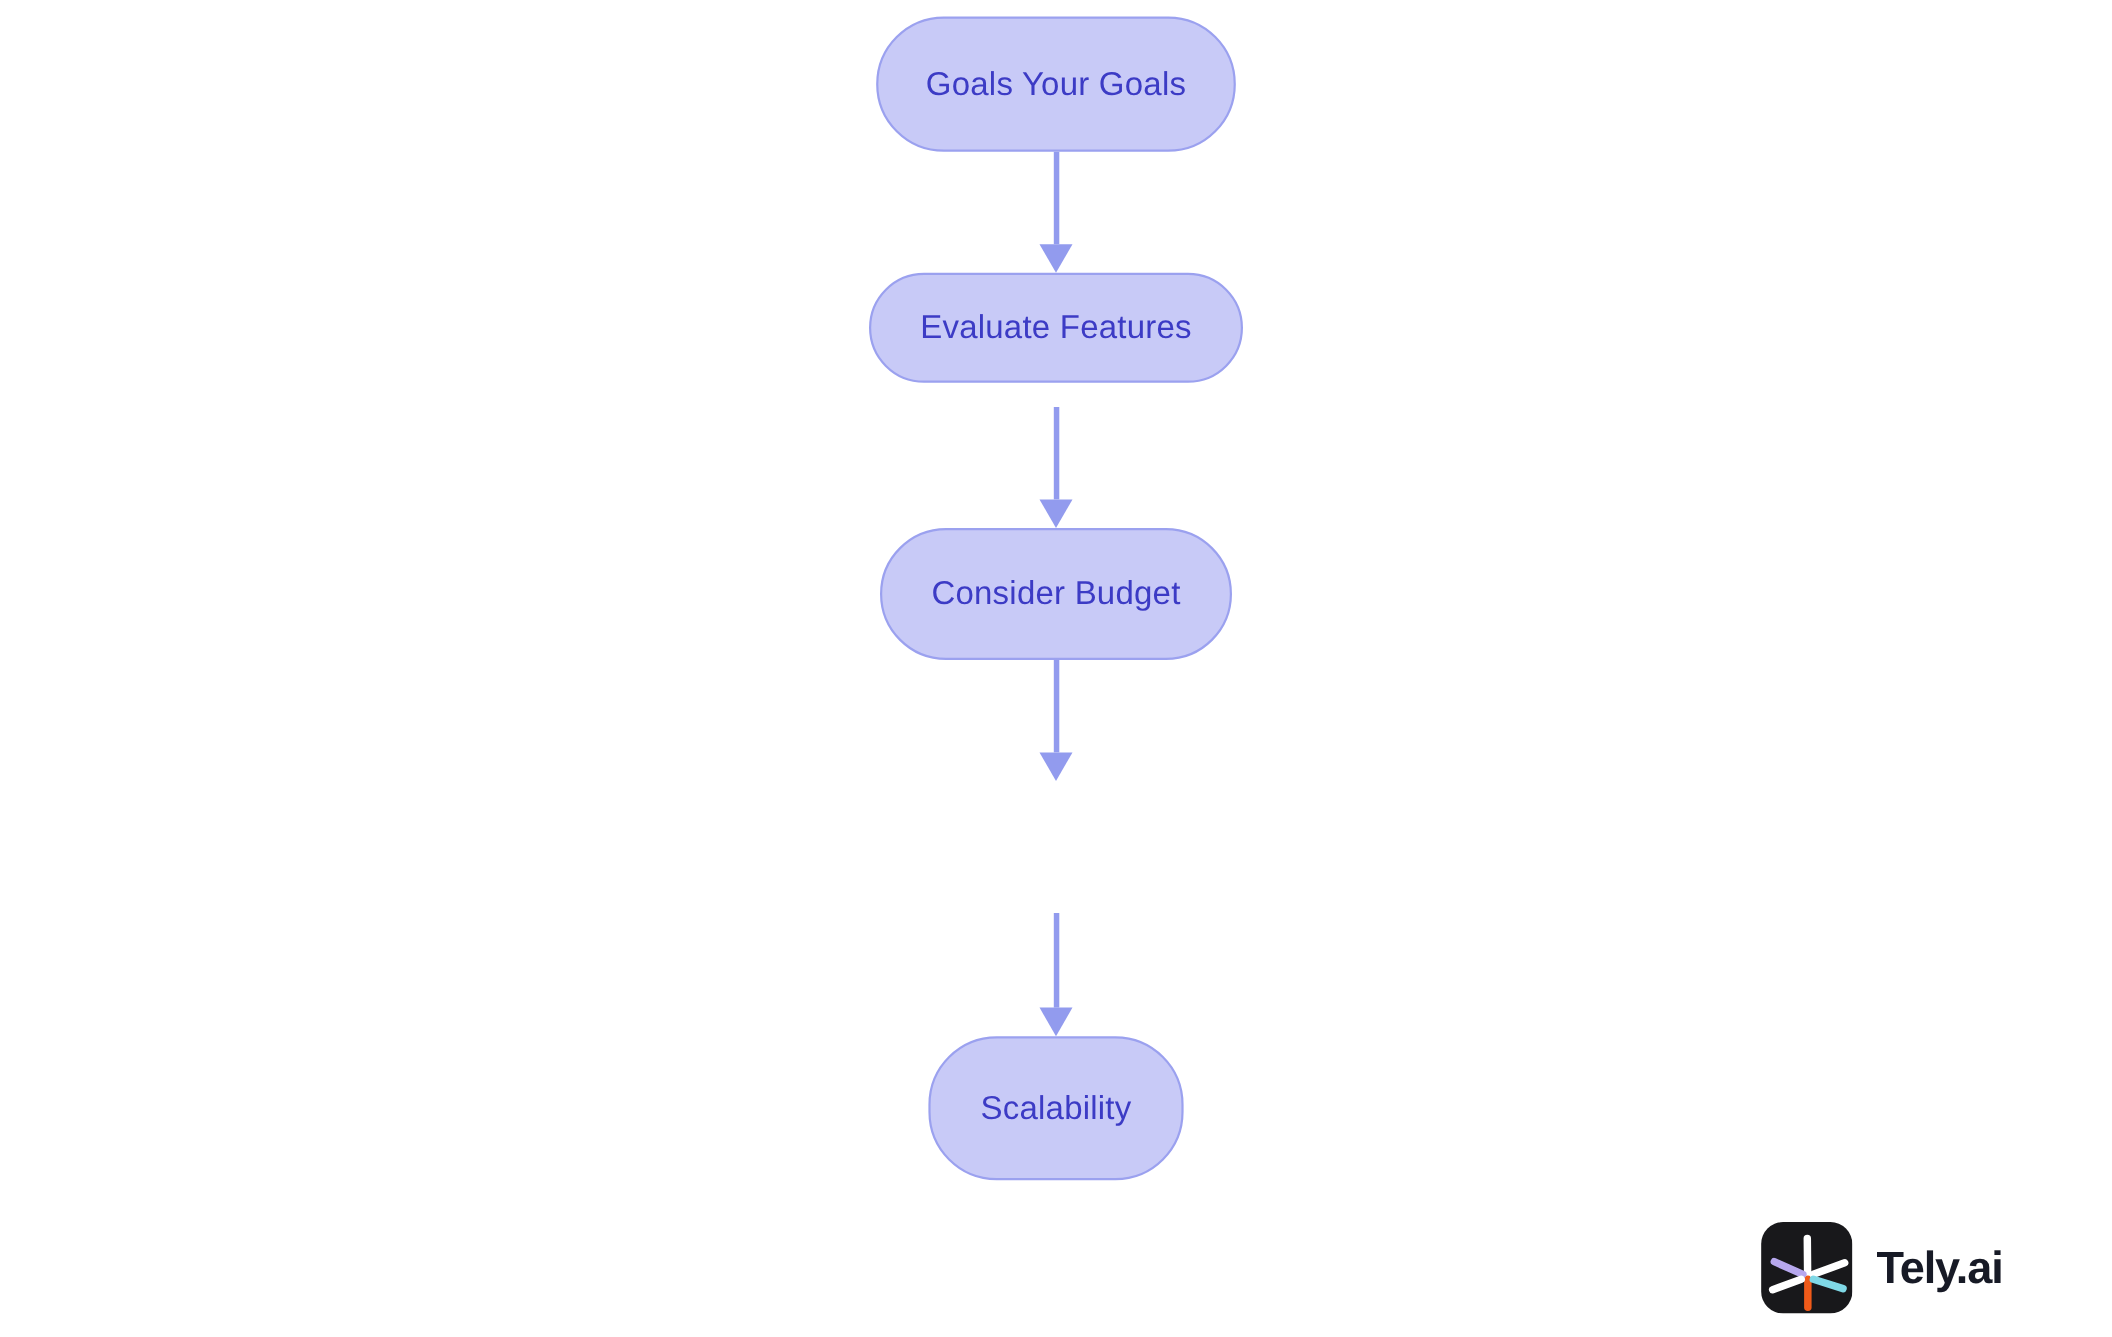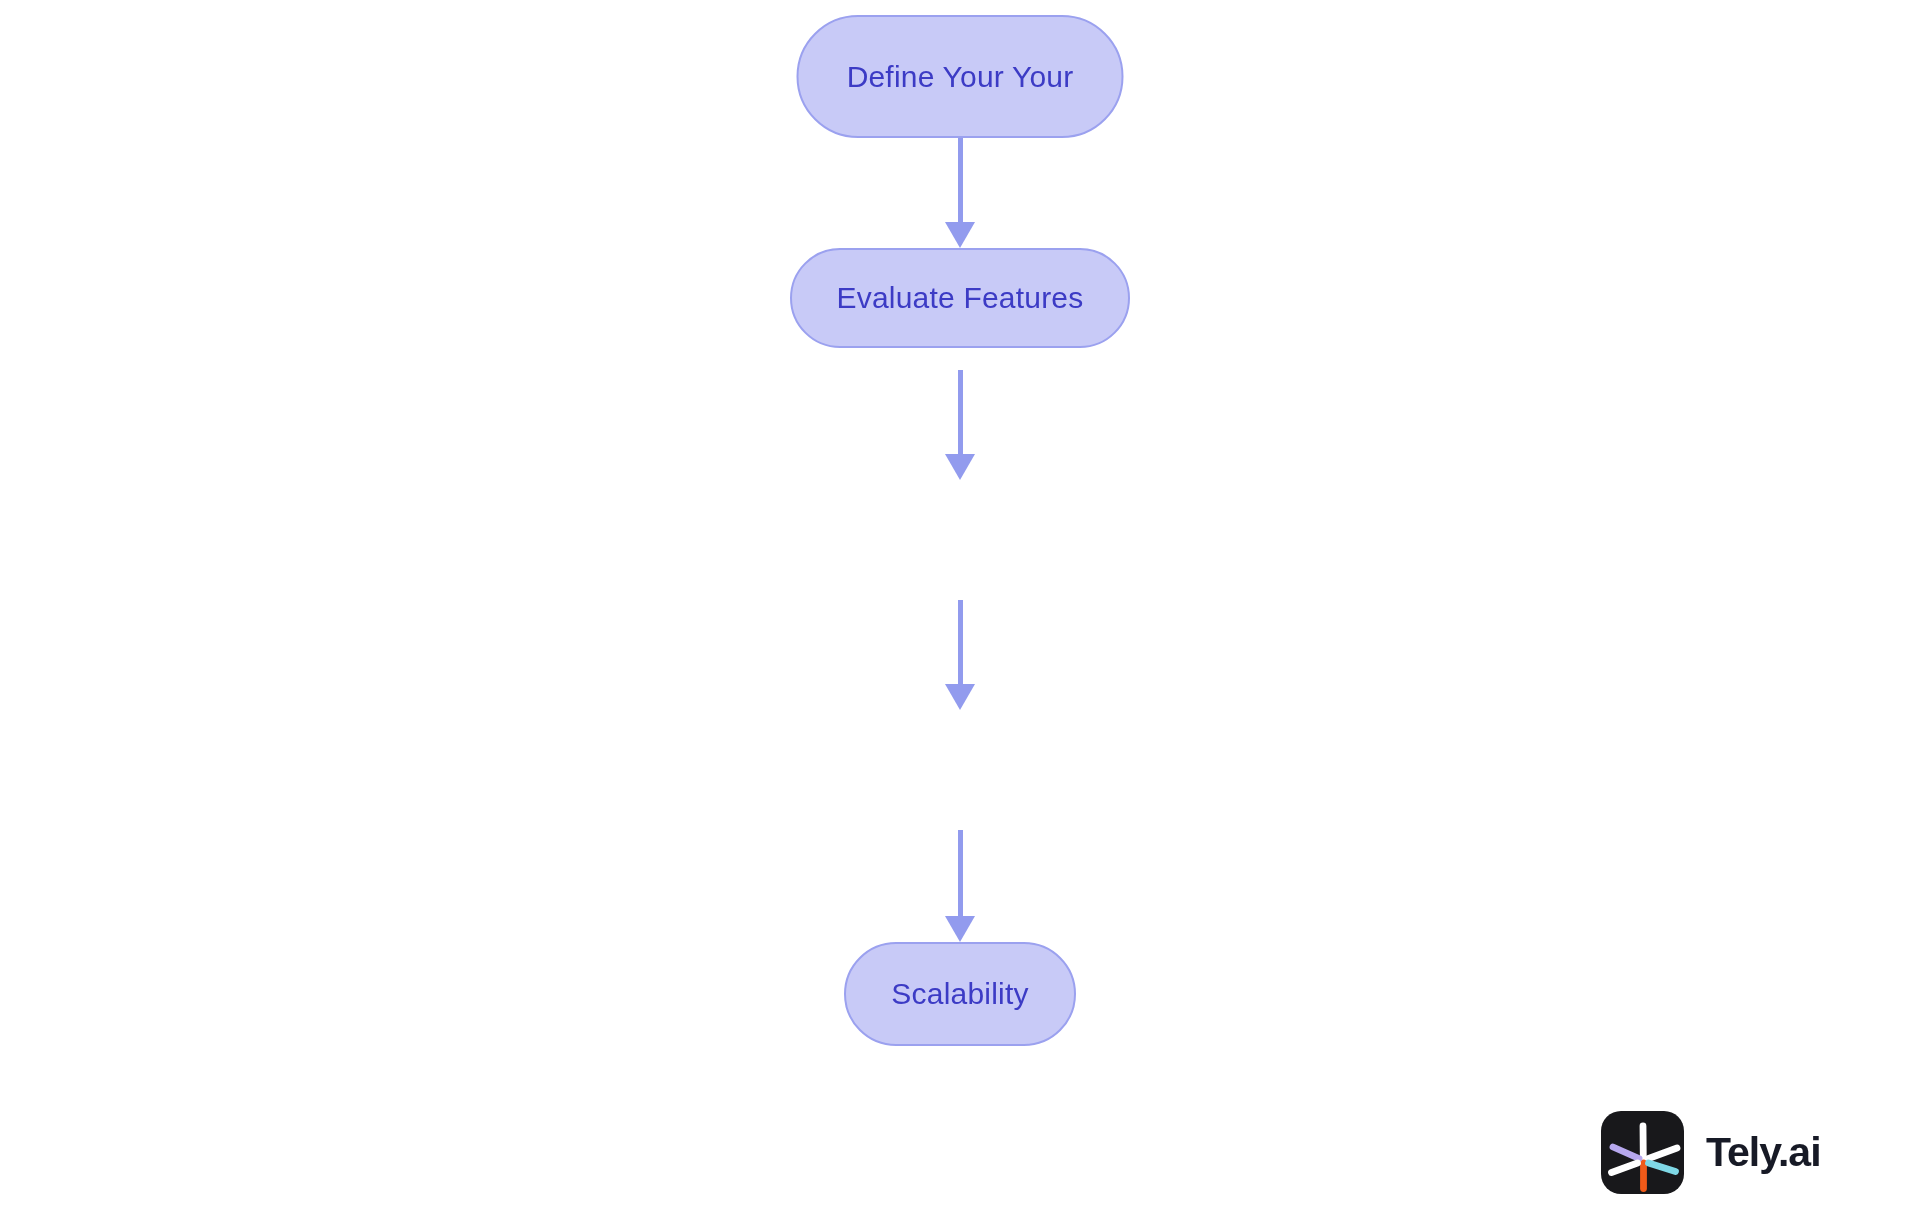--- a/index.html
+++ b/index.html
@@ -69,50 +69,53 @@
     line-height: 83px;
     white-space: nowrap;
   }
 </style>
 </head>
 <body>
 
 <div class="canvas">
 
   <div class="node" style="top:15px; width:327px; height:123px;">
-    <span>Define Your Your</span>
+    <span>Goals Your Goals</span>
   </div>
 
   <div class="connector" style="top:138px; height:110px;">
     <div class="line"></div>
     <div class="head"></div>
   </div>
 
   <div class="node" style="top:248px; width:340px; height:100px;">
     <span>Evaluate Features</span>
   </div>
 
   <div class="connector" style="top:370px; height:110px;">
     <div class="line"></div>
     <div class="head"></div>
   </div>
 
+  <div class="node" style="top:480px; width:320px; height:120px;">
+    <span>Consider Budget</span>
+  </div>
 
   <div class="connector" style="top:600px; height:110px;">
     <div class="line"></div>
     <div class="head"></div>
   </div>
 
 
   <div class="connector" style="top:830px; height:112px;">
     <div class="line"></div>
     <div class="head"></div>
   </div>
 
-  <div class="node" style="top:942px; width:232px; height:104px;">
+  <div class="node" style="top:942px; width:232px; height:131px;">
     <span>Scalability</span>
   </div>
 
   <div class="brand">
     <svg class="brand-icon-box" viewBox="0 0 83 83" xmlns="http://www.w3.org/2000/svg">
       <rect x="0" y="0" width="83" height="83" rx="20" fill="#18181b"></rect>
 
       <line x1="42.3" y1="48" x2="42.0" y2="15" stroke="#ffffff" stroke-width="6.8" stroke-linecap="round"></line>
       <line x1="42.5" y1="52" x2="42.5" y2="77.5" stroke="#f05a19" stroke-width="6.8" stroke-linecap="round"></line>
       <line x1="38.0" y1="47.5" x2="12.0" y2="36.0" stroke="#b7a8ee" stroke-width="6.8" stroke-linecap="round"></line>

